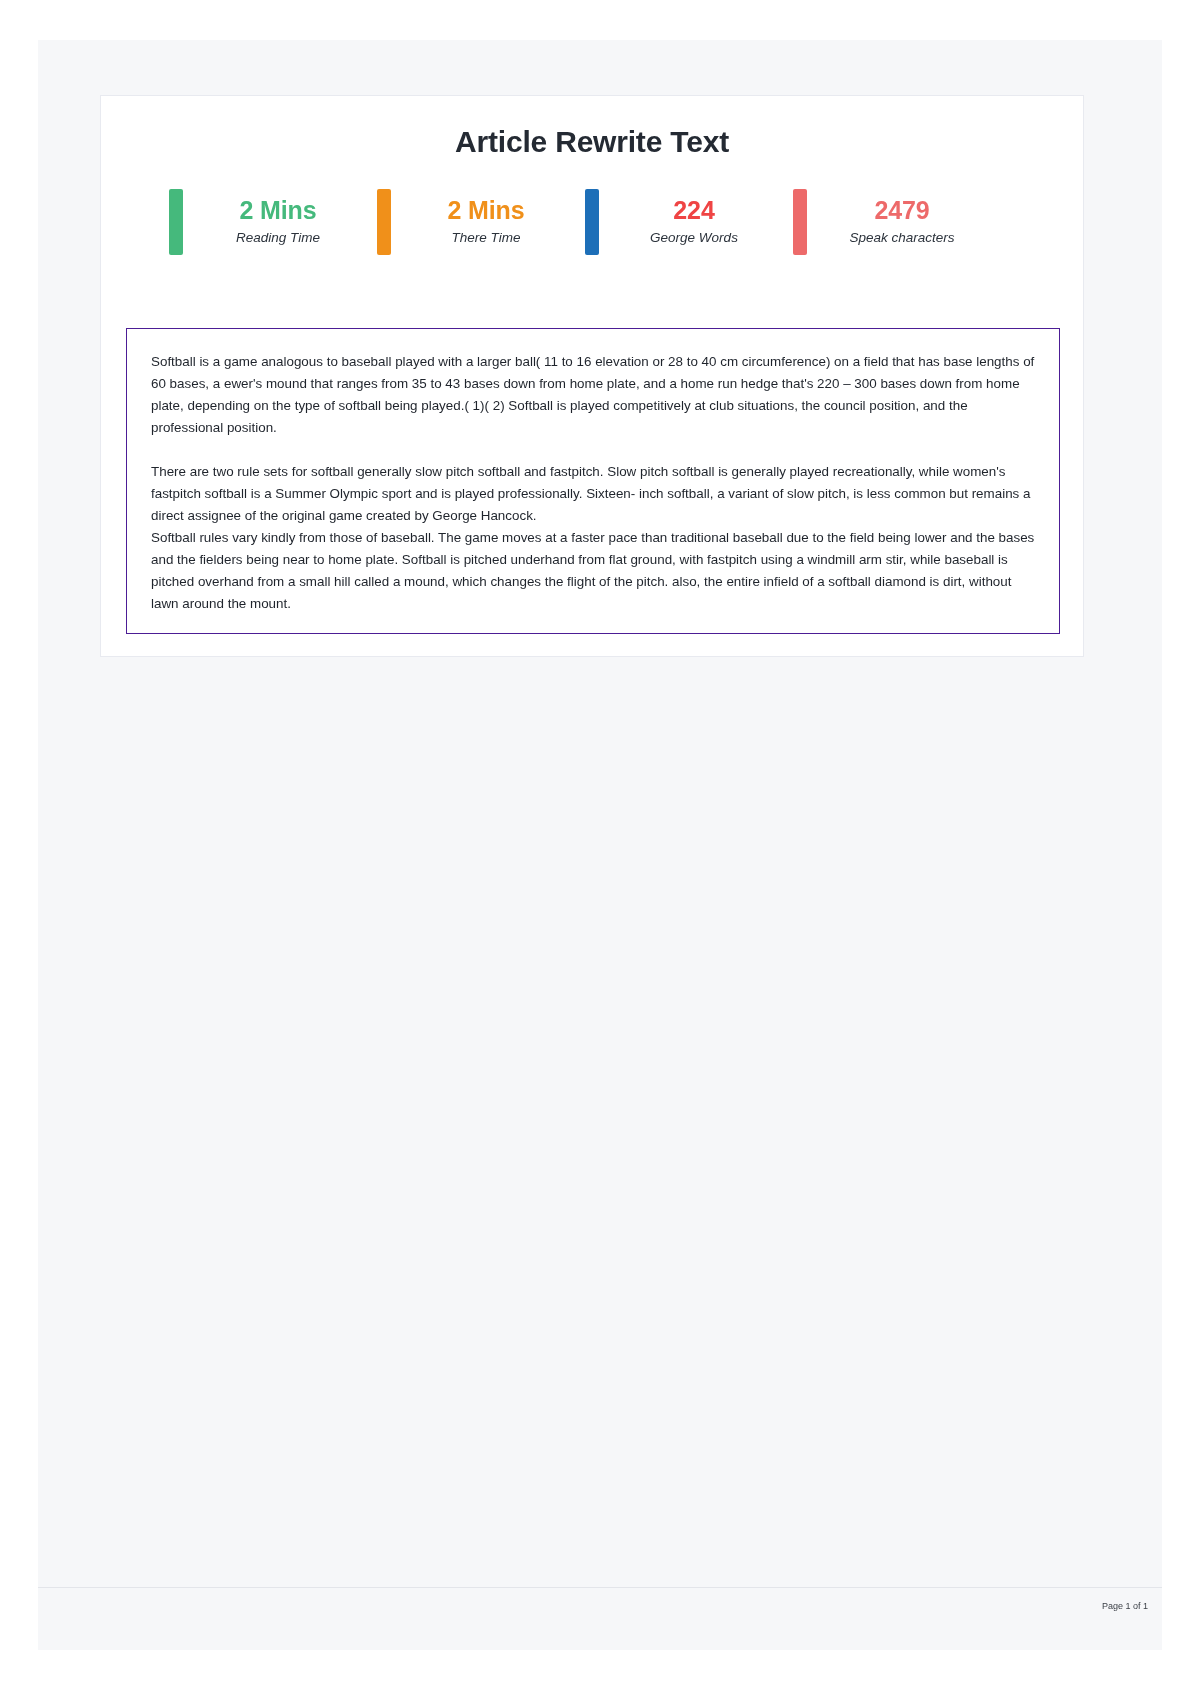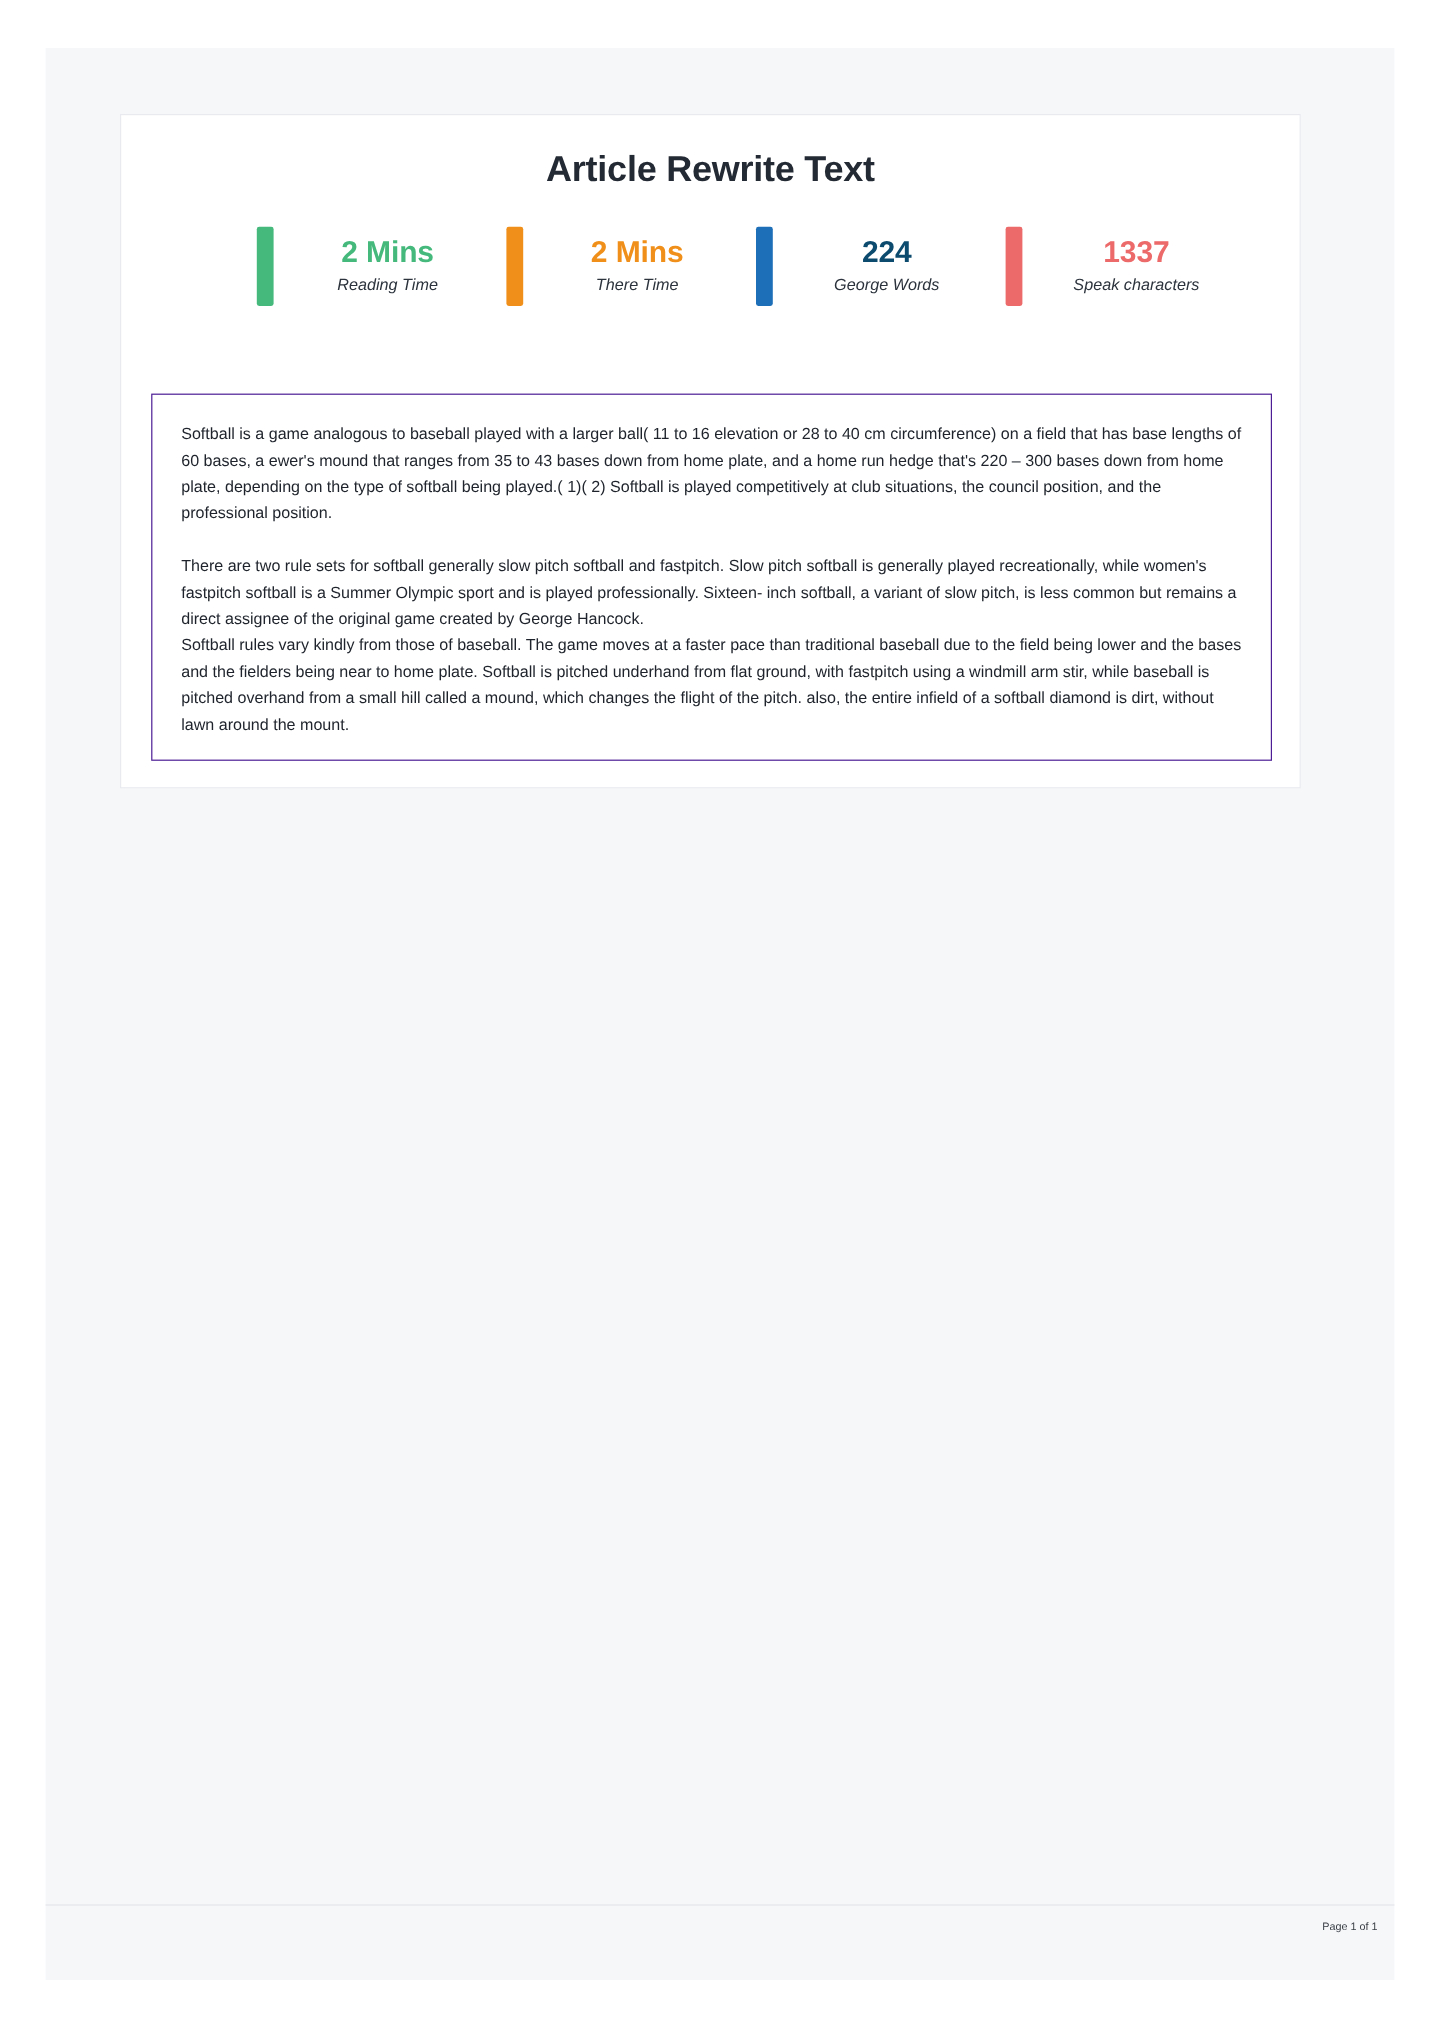--- a/index.html
+++ b/index.html
@@ -53,21 +53,21 @@
     font-weight: 400;
     color: #2c333c;
     line-height: 1.3;
   }
 
   .stats-row {
     display: flex;
     align-items: center;
     justify-content: flex-start;
     padding: 28px 0 0 0;
-    margin-left: 113px;
+    margin-left: 68px;
   }
   .stat-item {
     display: flex;
     align-items: center;
     width: 208px;
   }
   .stat-bar {
     width: 14px;
     height: 66px;
     border-radius: 2px;
@@ -155,29 +155,29 @@
         <div class="stat-bar" style="background:#f0901a"></div>
         <div class="stat-texts">
           <div class="stat-value" style="color:#f0901a">2 Mins</div>
           <div class="stat-label">There Time</div>
         </div>
       </div>
 
       <div class="stat-item">
         <div class="stat-bar" style="background:#1d6fb8"></div>
         <div class="stat-texts">
-          <div class="stat-value" style="color:#0c4a6e">224</div>
+          <div class="stat-value" style="color:#ef4444">224</div>
           <div class="stat-label">George Words</div>
         </div>
       </div>
 
       <div class="stat-item">
         <div class="stat-bar" style="background:#ed6a6a"></div>
         <div class="stat-texts">
-          <div class="stat-value" style="color:#ed6a6a">1337</div>
+          <div class="stat-value" style="color:#ed6a6a">2479</div>
           <div class="stat-label">Speak characters</div>
         </div>
       </div>
 
     </div>
 
     <div class="content-box">
       <p>Softball is a game analogous to baseball played with a larger ball( 11 to 16 elevation or 28 to 40 cm circumference) on a field that has base lengths of 60 bases, a ewer's mound that ranges from 35 to 43 bases down from home plate, and a home run hedge that's 220 – 300 bases down from home plate, depending on the type of softball being played.( 1)( 2) Softball is played competitively at club situations, the council position, and the professional position.</p>
       <div class="para-gap"></div>
       <p>There are two rule sets for softball generally slow pitch softball and fastpitch. Slow pitch softball is generally played recreationally, while women's fastpitch softball is a Summer Olympic sport and is played professionally. Sixteen- inch softball, a variant of slow pitch, is less common but remains a direct assignee of the original game created by George Hancock.</p>

